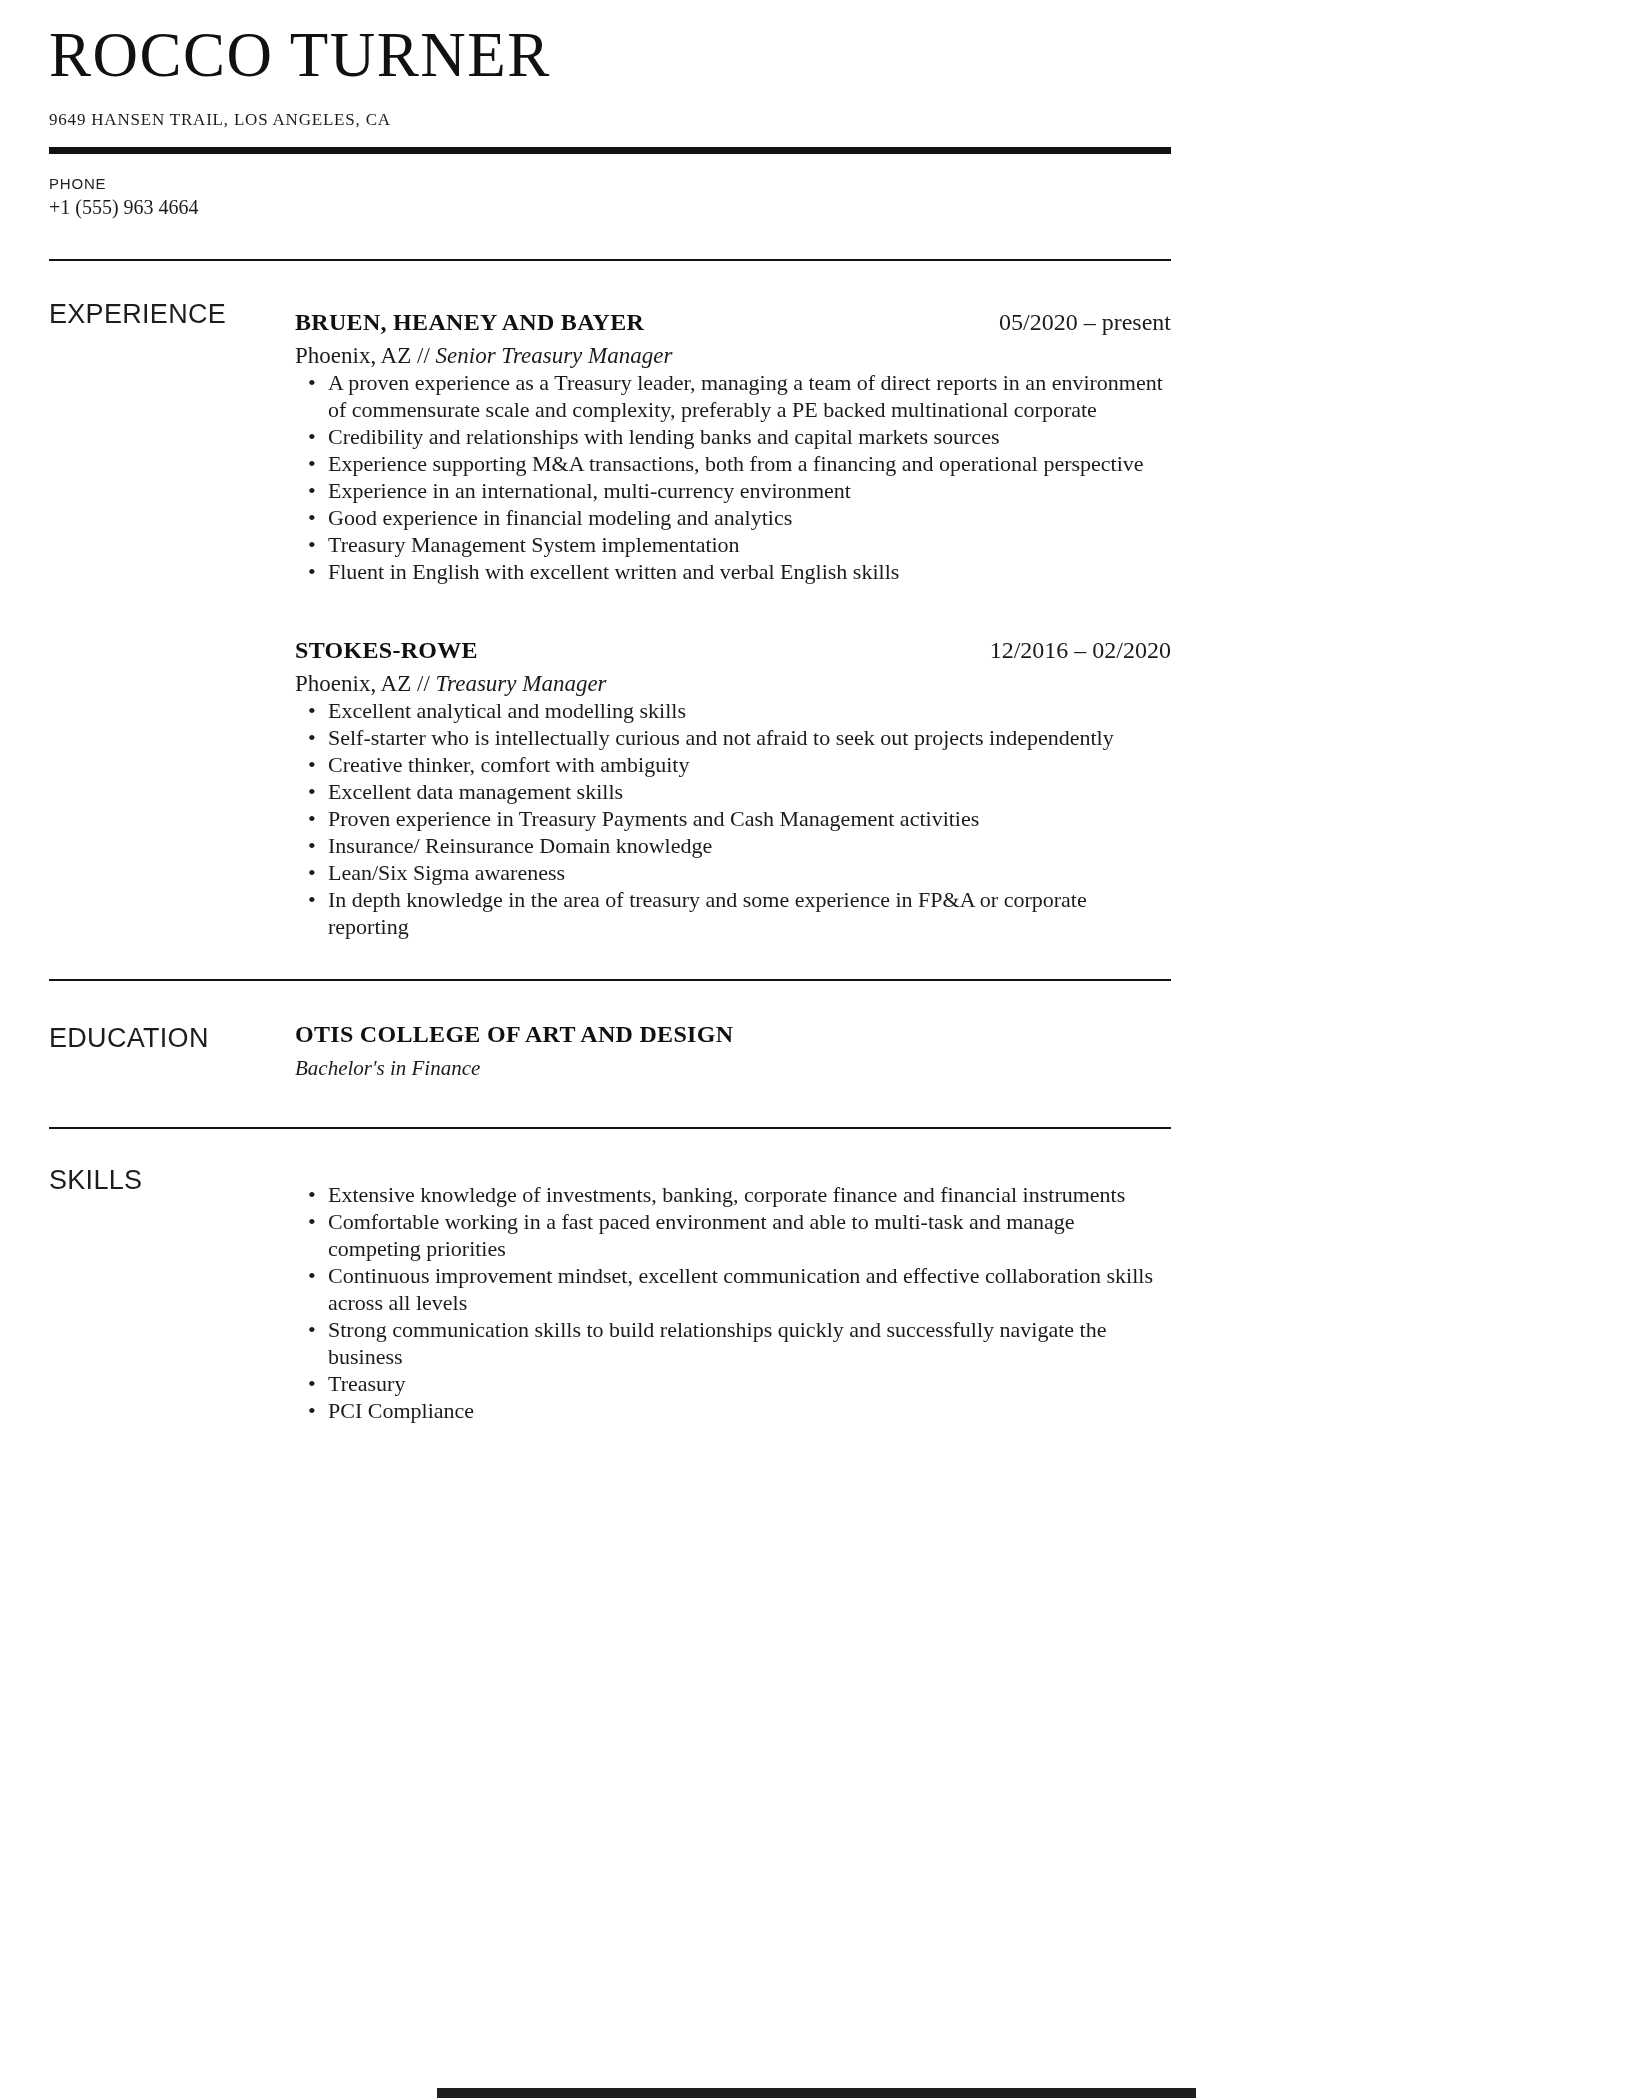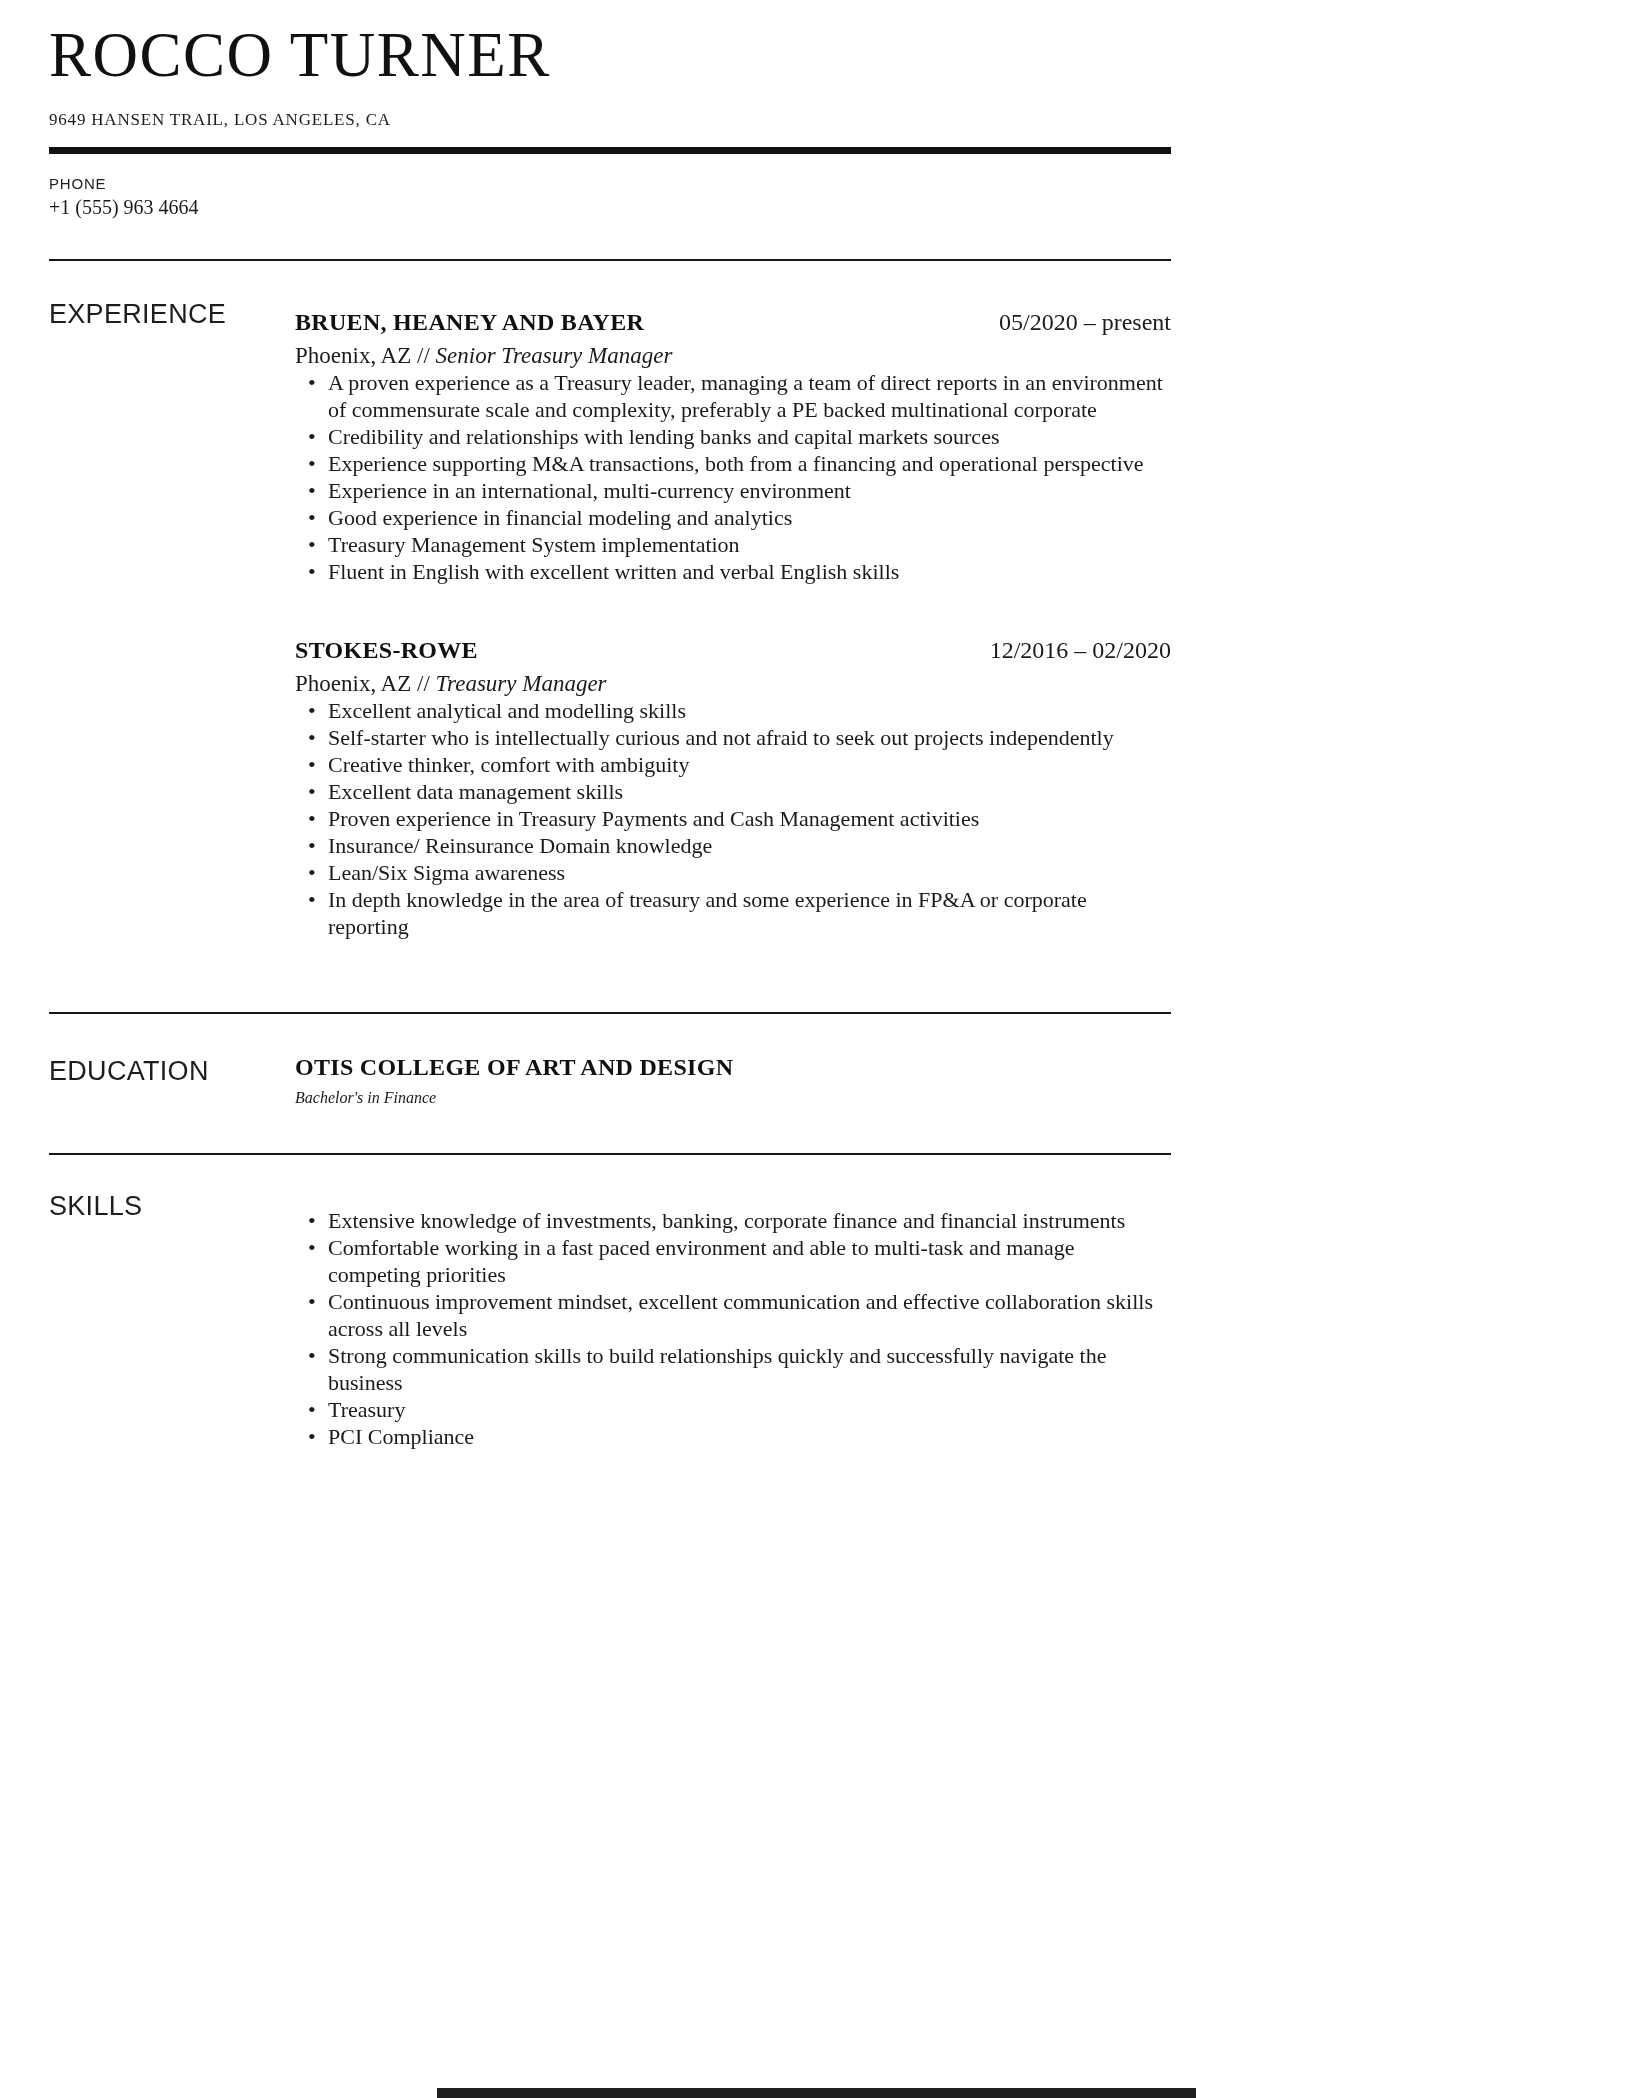--- a/index.html
+++ b/index.html
@@ -59,21 +59,21 @@
     grid-template-columns:246px 1fr;
     align-items:start;
   }
   .section-label {
     font-family:"Liberation Sans", sans-serif;
     font-size:27px;
     letter-spacing:0.3px;
     color:#1d1d1d;
     padding-top:2px;
   }
-  .sec-experience { padding:36px 0 72px; }
+  .sec-experience { padding:36px 0 39px; }
   .sec-education  { padding:40px 0 46px; }
   .sec-skills     { padding:34px 0 0; }
 
   .job + .job { margin-top:52px; }
   .job-head {
     display:flex;
     justify-content:space-between;
     align-items:baseline;
     margin-top:12px;
   }
@@ -108,21 +108,21 @@
   .sec-skills ul.bullets { margin-top:18px; }
 
   .edu-school {
     font-weight:700;
     font-size:24px;
     letter-spacing:0.3px;
     color:#111;
   }
   .edu-degree {
     margin-top:8px;
-    font-size:16px;
+    font-size:21px;
     font-style:italic;
   }
 
   .footer-bar {
     position:absolute;
     left:437px;
     bottom:0;
     width:759px;
     height:10px;
     background:#1f1f1f;

